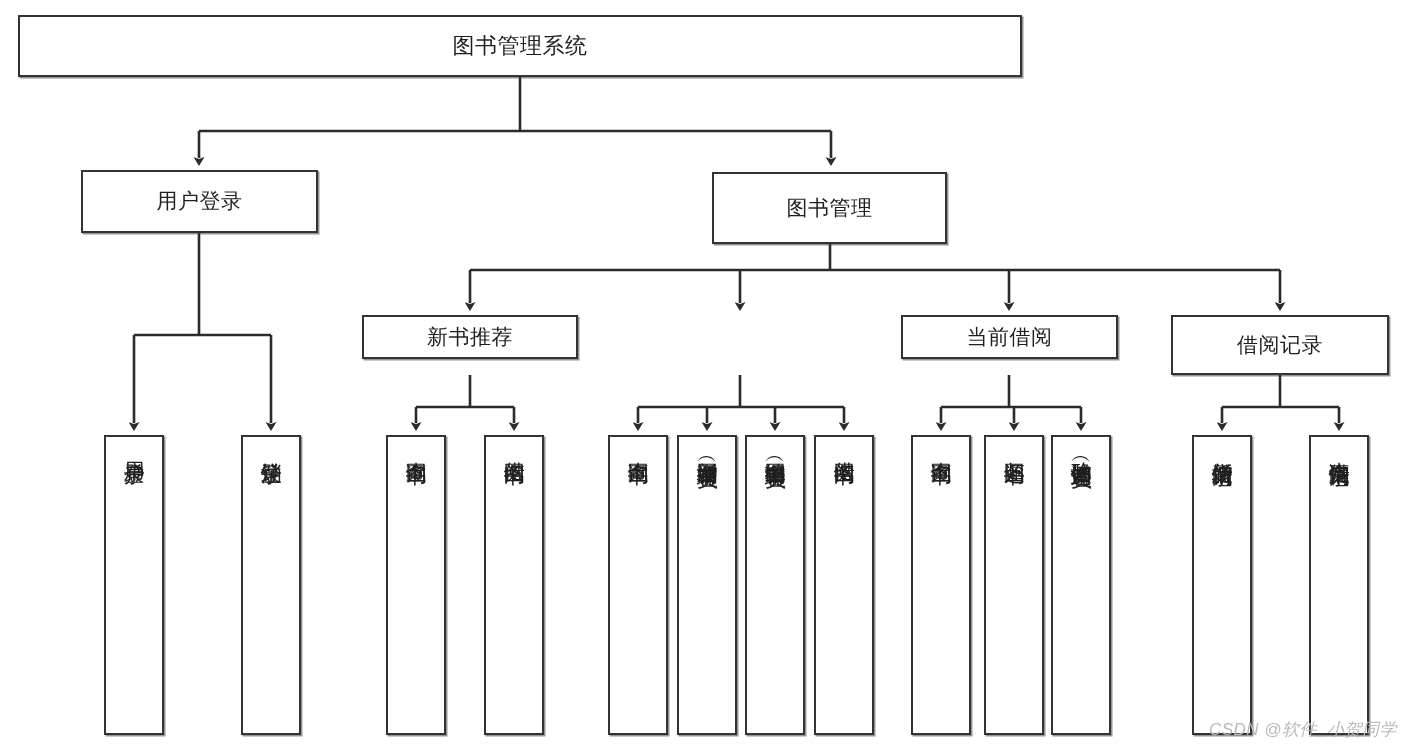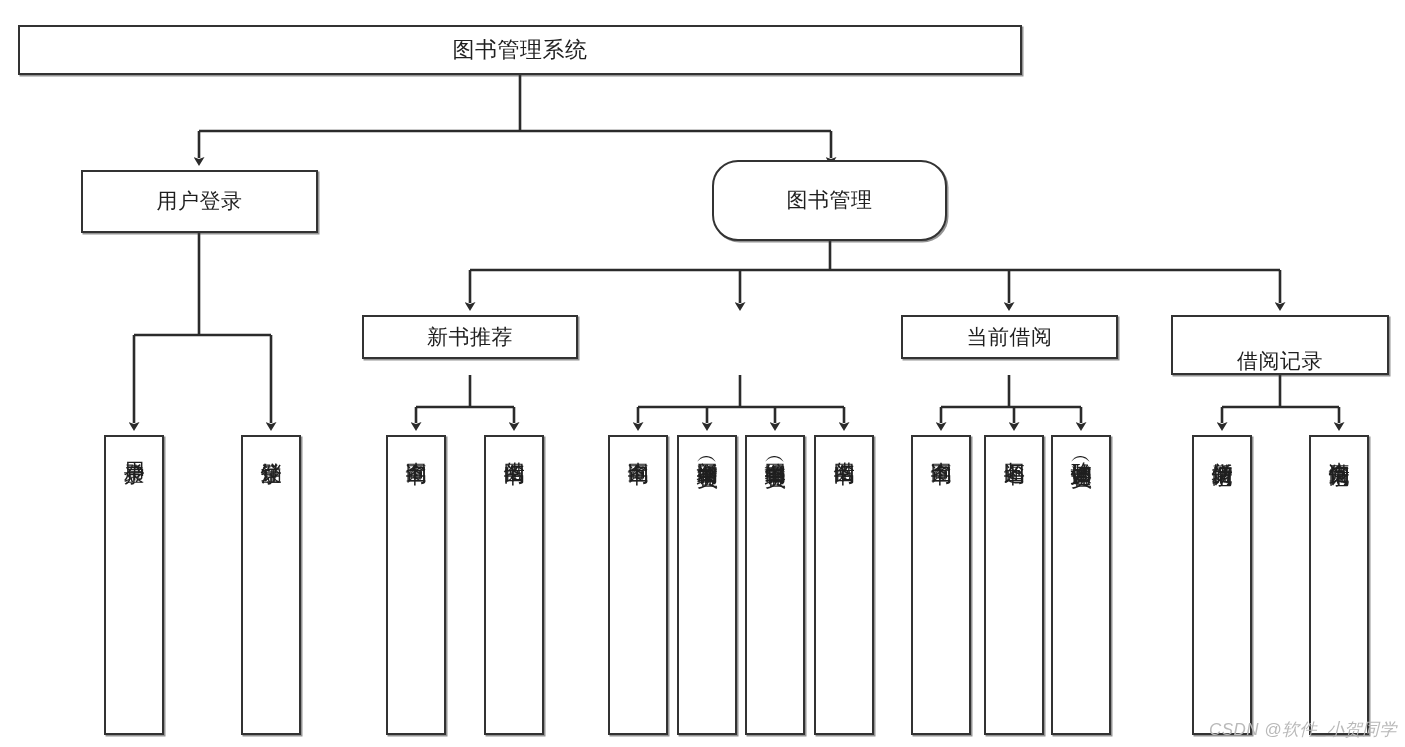--- a/index.html
+++ b/index.html
@@ -126,38 +126,38 @@
       <path d="M1014,407 L1014,423" marker-end="url(#arrowhead)"></path>
       <path d="M1081,407 L1081,423" marker-end="url(#arrowhead)"></path>
 
       <path d="M1280,375 L1280,407"></path>
       <path d="M1222,407 L1339,407"></path>
       <path d="M1222,407 L1222,423" marker-end="url(#arrowhead)"></path>
       <path d="M1339,407 L1339,423" marker-end="url(#arrowhead)"></path>
     </g>
   </svg>
 
-  <div class="node root" style="left:18px; top:15px; width:1004px; height:50px;margin-top:10px;">
+  <div class="node root" style="left:18px; top:15px; width:1004px; height:62px;">
     <span class="lbl">图书管理系统</span>
   </div>
 
   <div class="node" style="left:81px; top:170px; width:237px; height:63px;">
     <span class="lbl">用户登录</span>
   </div>
-  <div class="node" style="left:712px; top:160px; width:235px; height:81px;border-radius:26px;">
+  <div class="node" style="left:712px; top:172px; width:235px; height:72px;">
     <span class="lbl">图书管理</span>
   </div>
 
   <div class="node" style="left:362px; top:315px; width:216px; height:44px;">
     <span class="lbl">新书推荐</span>
   </div>
   <div class="node" style="left:901px; top:315px; width:217px; height:44px;">
     <span class="lbl">当前借阅</span>
   </div>
-  <div class="node" style="left:1171px; top:315px; width:218px; height:60px;align-items:flex-end;">
+  <div class="node" style="left:1171px; top:315px; width:218px; height:60px;">
     <span class="lbl">借阅记录</span>
   </div>
 
   <div class="node leaf" style="left:104px; top:435px; width:60px; height:300px;">
     <span class="lbl">用户登录</span>
   </div>
   <div class="node leaf" style="left:241px; top:435px; width:60px; height:300px;">
     <span class="lbl">注销登录</span>
   </div>
   <div class="node leaf" style="left:386px; top:435px; width:60px; height:300px;">

